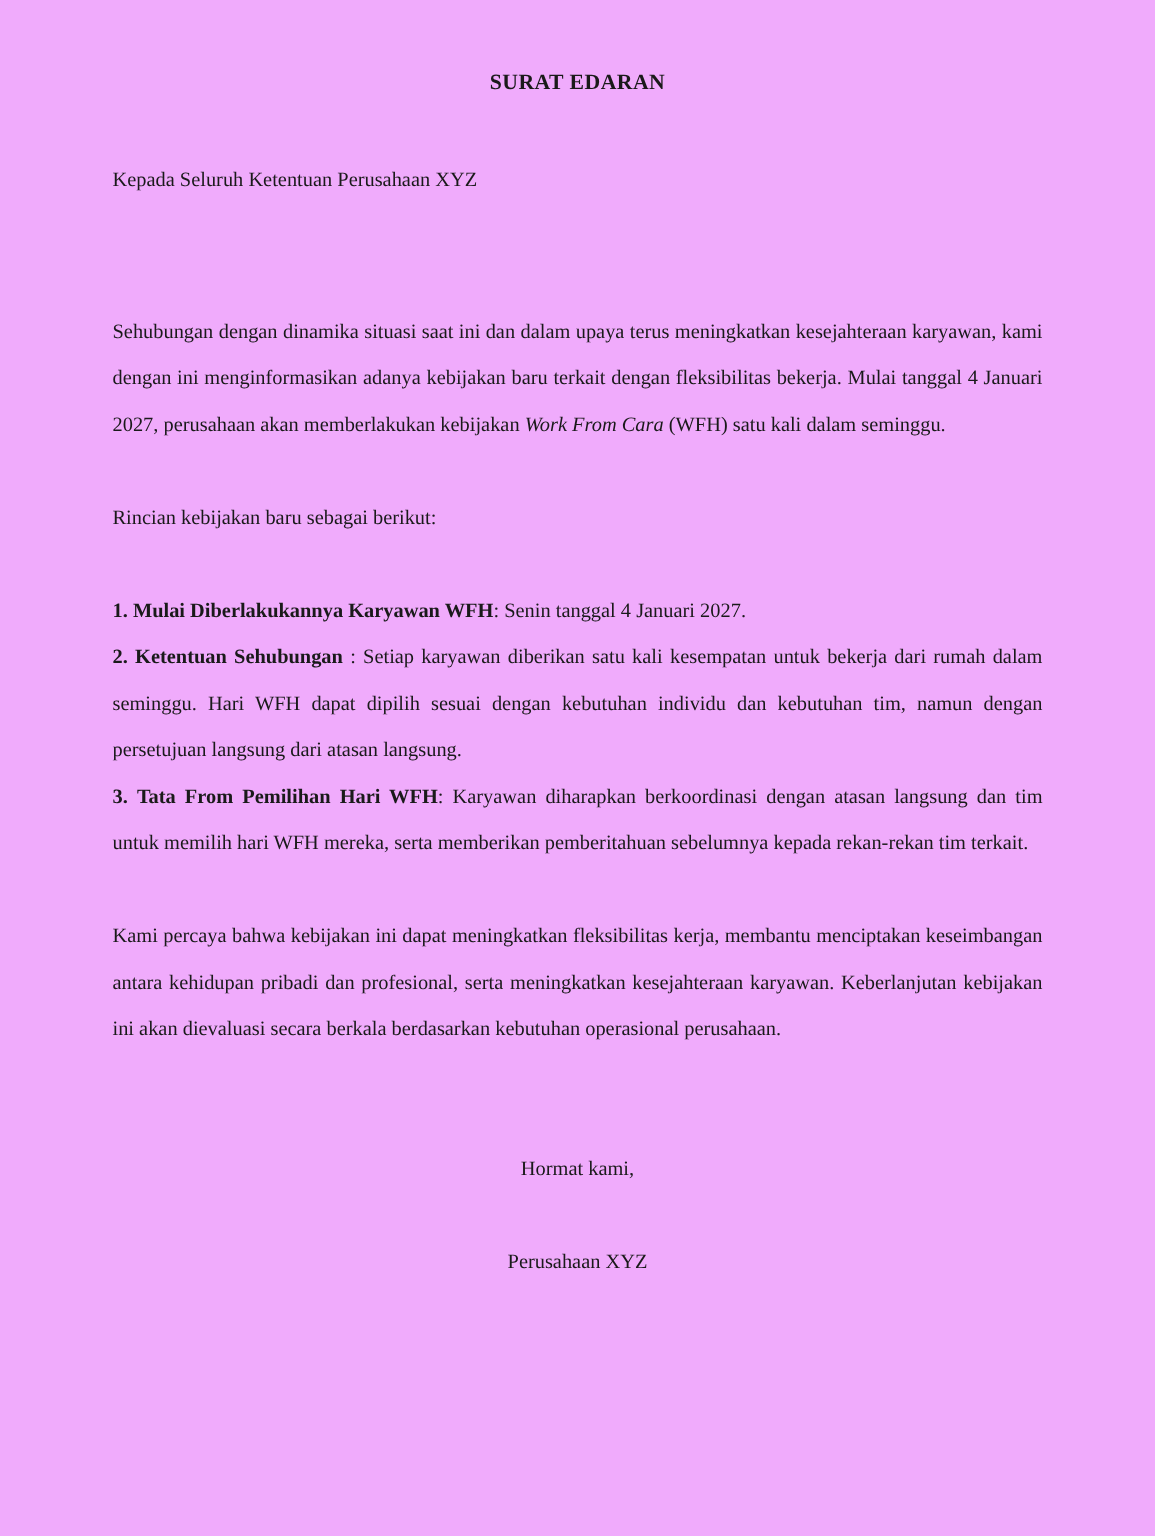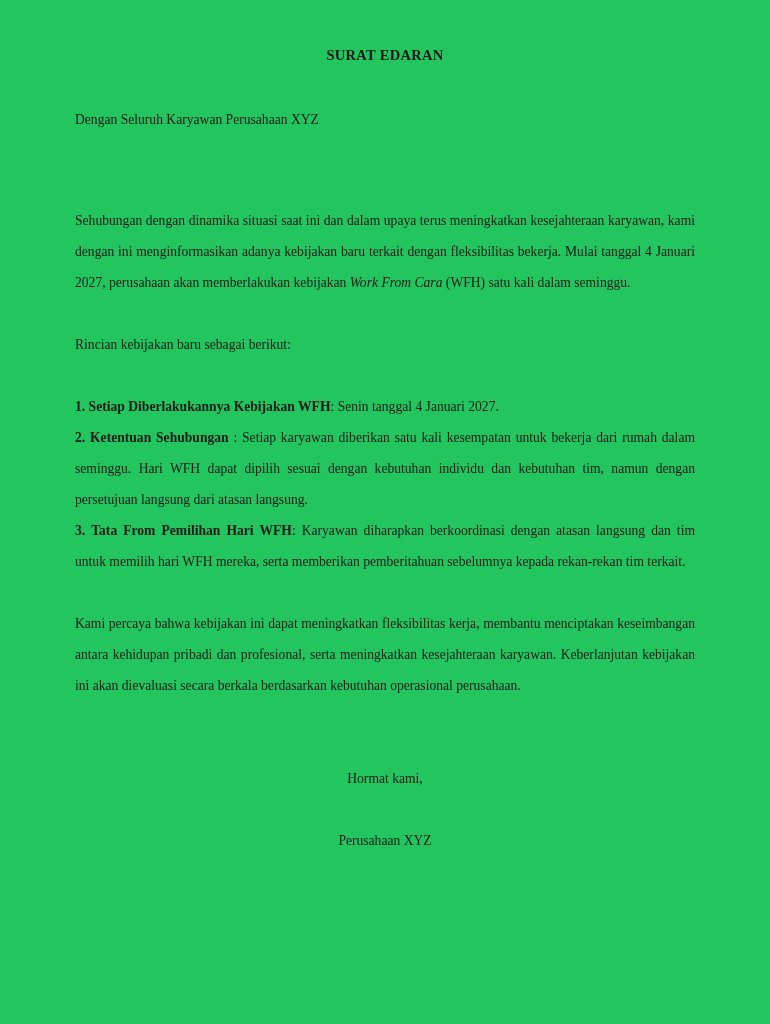--- a/index.html
+++ b/index.html
@@ -12,21 +12,21 @@
     height: 1024px;
     font-family: "Liberation Serif", "DejaVu Serif", serif;
     color: #1a1a1a;
     -webkit-font-smoothing: antialiased;
   }
 
   .page {
     position: relative;
     width: 770px;
     height: 1024px;
-    background: #22c55e;
+    background: #f0abfc;
     box-sizing: border-box;
     padding: 0;
     overflow: hidden;
   }
 
   .content {
     position: absolute;
     left: 75px;
     top: 0;
     width: 620px;
@@ -75,38 +75,38 @@
 </head>
 <body>
 
 <div class="page">
   <div class="content">
 
     <h1 class="doc-title">SURAT EDARAN</h1>
 
     <div class="spacer-lg"></div>
 
-    <p class="para para-left">Dengan Seluruh Karyawan Perusahaan XYZ</p>
+    <p class="para para-left">Kepada Seluruh Ketentuan Perusahaan XYZ</p>
 
     <div class="spacer-md"></div>
 
 
     <div class="spacer-lg"></div>
 
     <p class="para"><span>Sehubungan dengan dinamika situasi saat ini dan dalam upaya terus meningkatkan kesejahteraan karyawan, kami dengan ini menginformasikan adanya kebijakan baru terkait dengan fleksibilitas bekerja. Mulai tanggal 4 Januari 2027, perusahaan akan memberlakukan kebijakan </span><i class="ital">Work From Cara</i><span> (WFH) satu kali dalam seminggu.</span></p>
 
     <div class="spacer-md"></div>
 
     <p class="para para-left">Rincian kebijakan baru sebagai berikut:</p>
 
     <div class="spacer-md"></div>
 
     <div class="list-block">
 
-      <p class="para"><b class="bold">1.</b><span> </span><b class="bold">Setiap Diberlakukannya Kebijakan WFH</b><span>:</span><span> Senin  tanggal 4 Januari 2027.</span></p>
+      <p class="para"><b class="bold">1.</b><span> </span><b class="bold">Mulai Diberlakukannya Karyawan WFH</b><span>:</span><span> Senin  tanggal 4 Januari 2027.</span></p>
 
       <p class="para"><b class="bold">2.</b><span> </span><b class="bold">Ketentuan Sehubungan</b><span> :</span><span> Setiap karyawan diberikan satu kali kesempatan untuk bekerja dari rumah dalam seminggu. Hari WFH dapat dipilih sesuai dengan kebutuhan individu dan kebutuhan tim, namun dengan persetujuan langsung dari atasan langsung.</span></p>
 
       <p class="para"><b class="bold">3.</b><span> </span><b class="bold">Tata From Pemilihan Hari WFH</b><span>:</span><span> Karyawan diharapkan berkoordinasi dengan atasan langsung dan tim untuk memilih hari WFH mereka, serta memberikan pemberitahuan sebelumnya kepada rekan-rekan tim terkait.</span></p>
 
     </div>
 
     <div class="spacer-md"></div>
 
     <p class="para">Kami percaya bahwa kebijakan ini dapat meningkatkan fleksibilitas kerja, membantu menciptakan keseimbangan antara kehidupan pribadi dan profesional, serta meningkatkan kesejahteraan karyawan. Keberlanjutan kebijakan ini akan dievaluasi secara berkala berdasarkan kebutuhan operasional perusahaan.</p>

